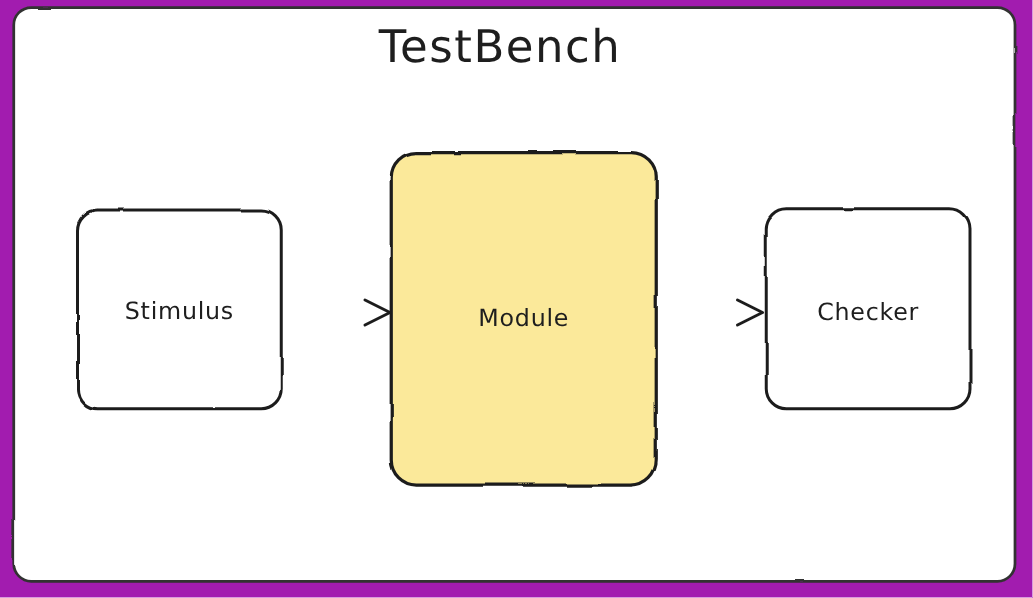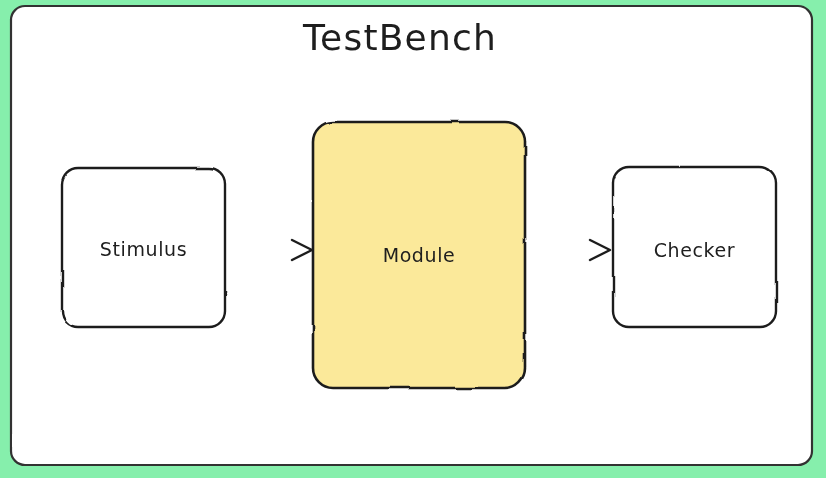--- a/index.html
+++ b/index.html
@@ -10,21 +10,21 @@
   body {
     width: 826px;
     height: 478px;
     font-family: "DejaVu Sans", sans-serif;
     overflow: hidden;
   }
   #canvas {
     position: relative;
     width: 826px;
     height: 478px;
-    background: #86efac;
+    background: #a21caf;
   }
   #diagram-svg {
     position: absolute;
     top: 0;
     left: 0;
     width: 826px;
     height: 478px;
   }
   .node-label,
   .diagram-title {

